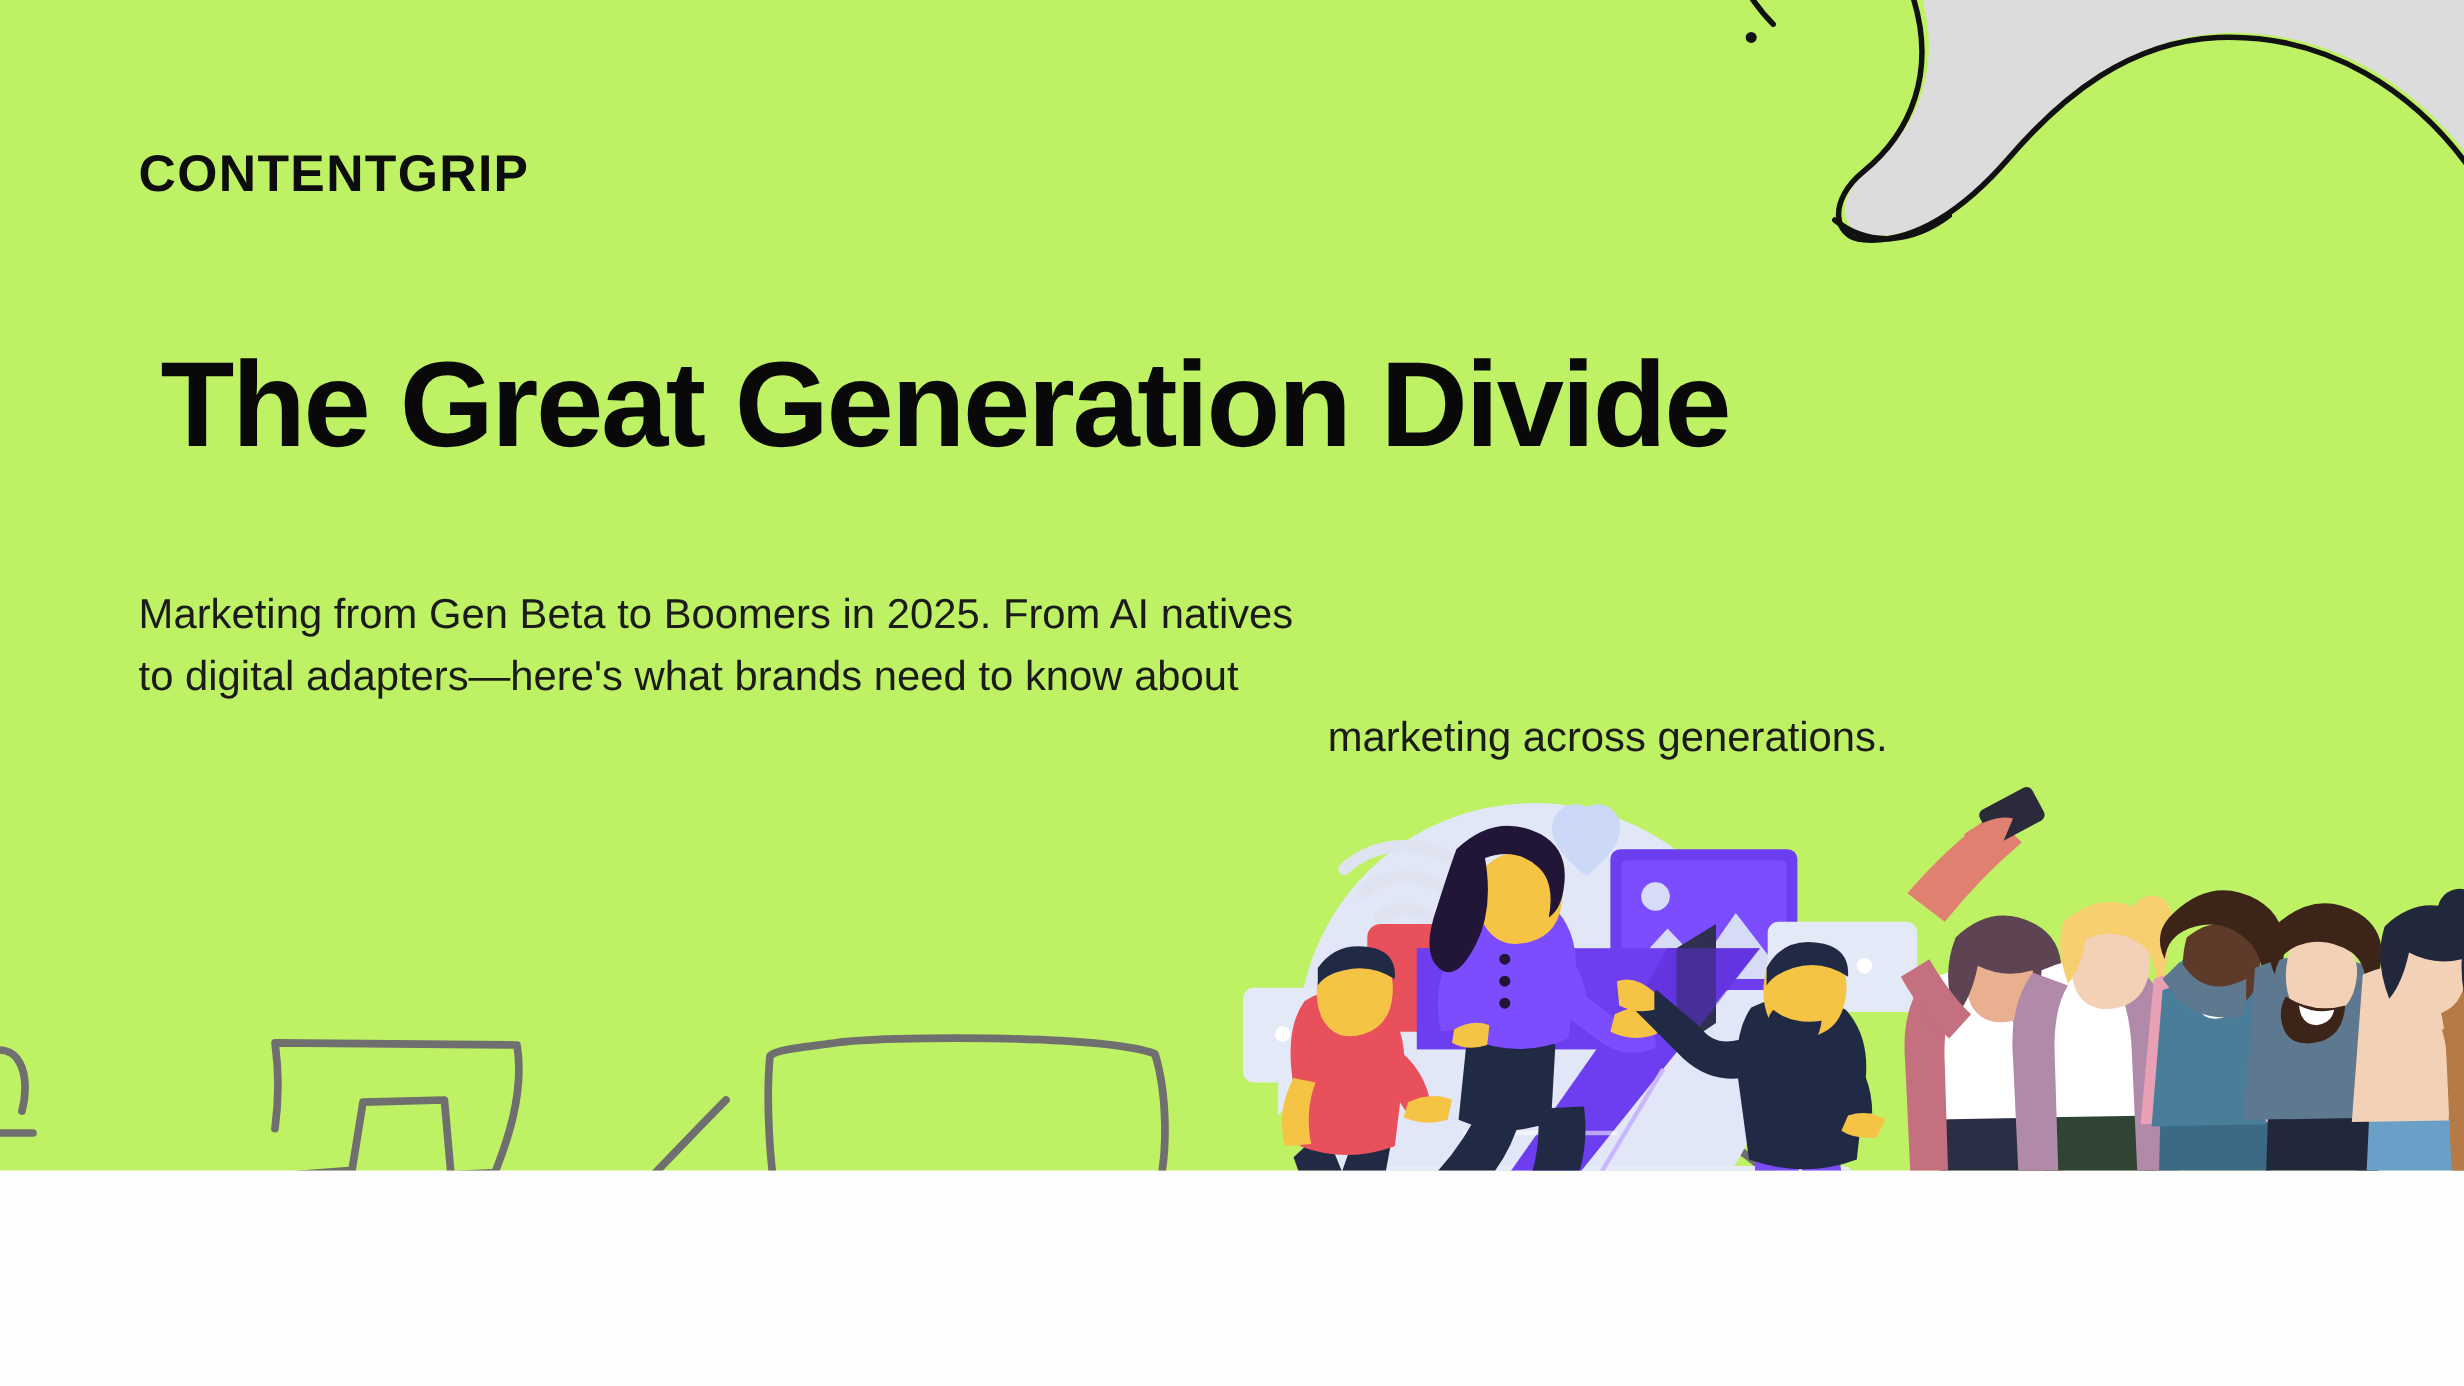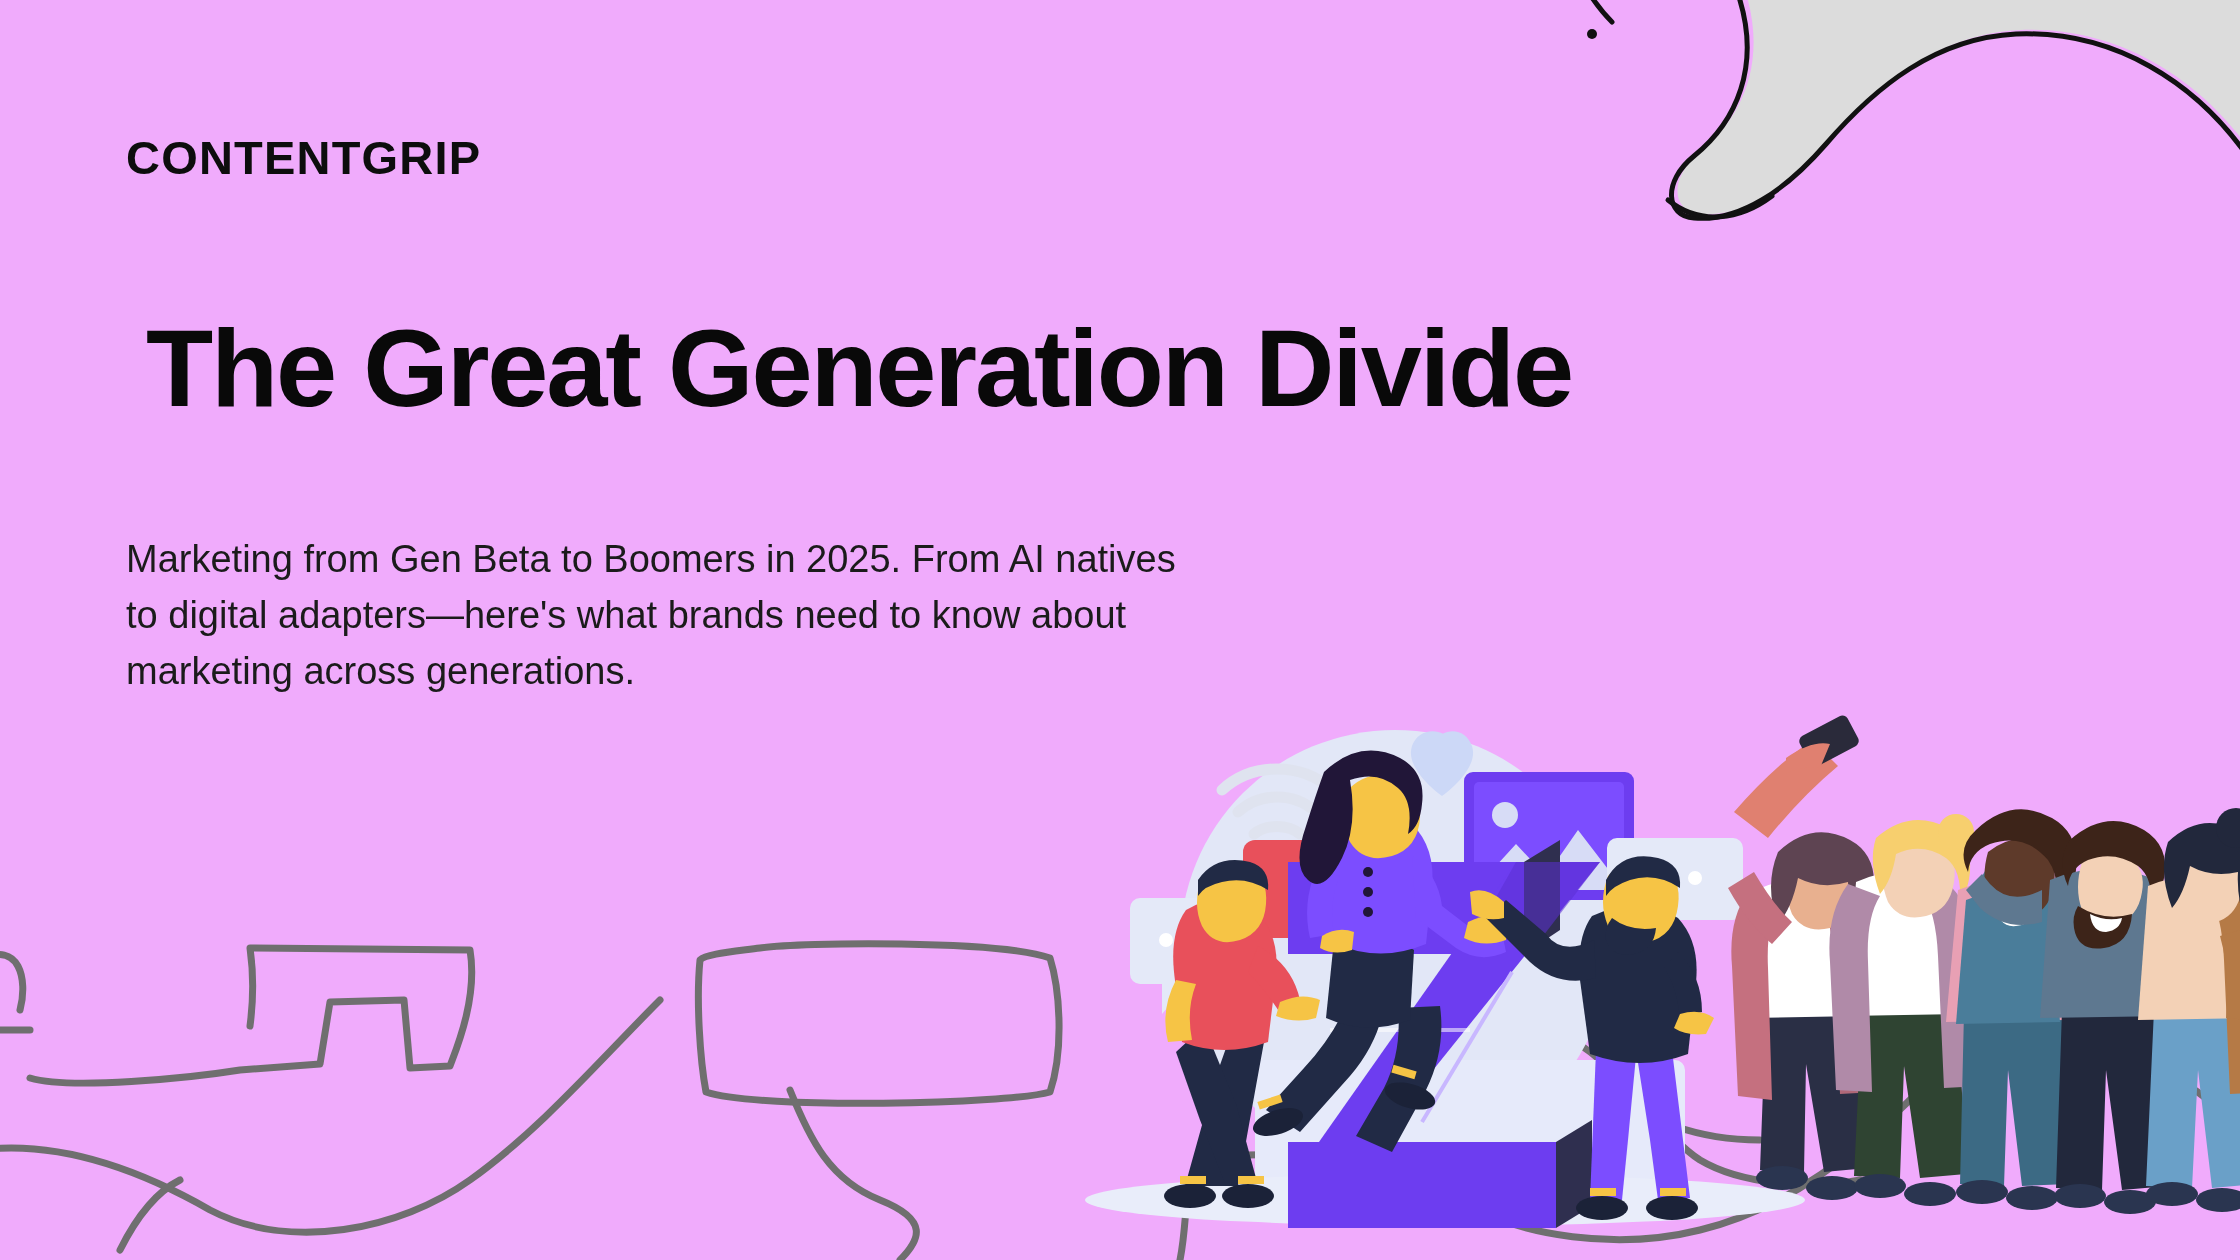--- a/index.html
+++ b/index.html
@@ -3,21 +3,21 @@
 <meta charset="utf-8">
 <style>
   * { margin:0; padding:0; box-sizing:border-box; }
   html, body { width:2240px; height:1260px; }
   body {
     background:#fdfdfd;
     font-family:"Liberation Sans", sans-serif;
     overflow:hidden;
     position:relative;
   }
-  #stage { position:absolute; inset:0; width:2240px; height:1260px; overflow:hidden; background:#f0abfc; }
+  #stage { position:absolute; inset:0; width:2240px; height:1064px; overflow:hidden; background:#bef264; }
 
   
   .layer { position:absolute; inset:0; pointer-events:none; }
   #blob-layer   { z-index:1; }
   #doodle-layer { z-index:1; }
   #art-layer    { z-index:2; }
   #content      { position:absolute; inset:0; z-index:5; }
 
   
   .brand {
@@ -46,21 +46,21 @@
     position:absolute;
     left:126px; top:532px;
     width:1590px;
     font-size:38px;
     line-height:1.47;
     color:#1b1b1b;
     text-align:justify;
     font-weight:400;
     font-family:"Liberation Sans", sans-serif;
   }
-  .subcopy .last { text-align:left; }
+  .subcopy .last { text-align:right; }
 </style>
 </head>
 <body>
 
 <div id="stage">
 
   <div class="layer" id="blob-layer">
     <svg width="2240" height="1260" viewBox="0 0 2240 1260">
       <path fill="#dcdcdc" d="M1555 -140 C1640 -150 1720 -90 1745 -10 C1768 62 1742 118 1700 152
            C1668 178 1672 212 1700 214 C1745 218 1790 186 1830 140

